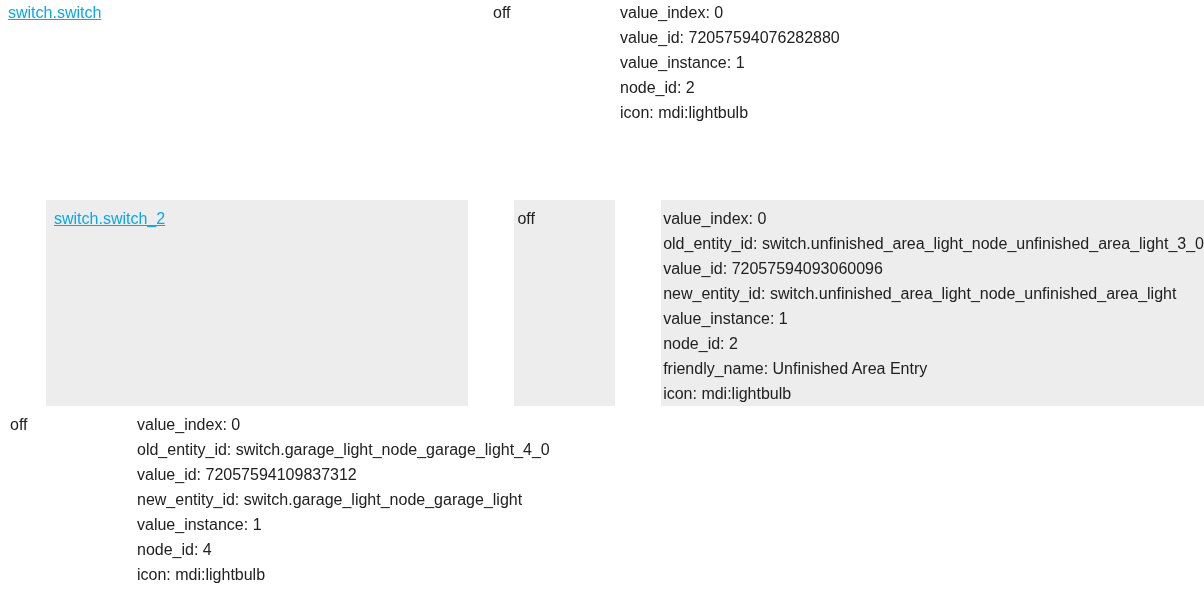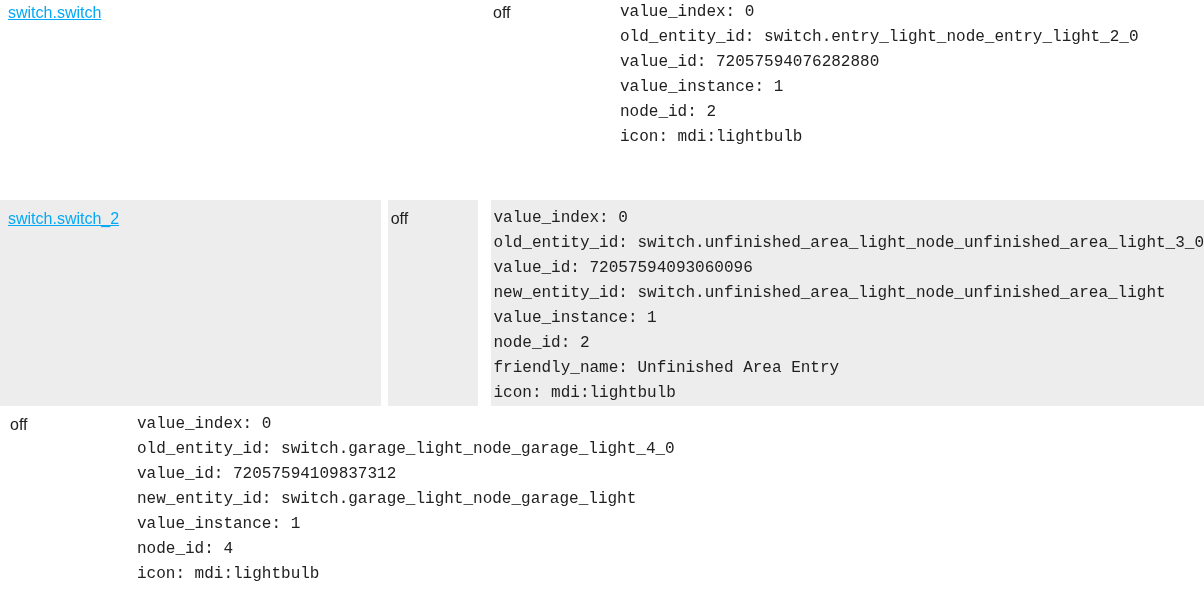--- a/index.html
+++ b/index.html
@@ -16,43 +16,42 @@
     margin-top: -6px;   
     width: 1204px;
   }
   .row { display: flex; align-items: stretch; }
   .cell {
     background: #ffffff;
     padding-top: 6px;
     line-height: 25px;
     min-height: 206px;
   }
-  .row.alt .cell { background: #ededed; }
+  .row.alt .cell { background: #ededed; margin-left: 46px; }
   .entity-cell { width: 483px; padding-left: 8px; }
   .state-cell  { width: 115px; margin-left: 7px;  padding-left: 3px; }
   .attr-cell   { flex: 1;      margin-left: 13px; padding-left: 2px; }
   .entity-link {
     color: #03a9f4;
     text-decoration: underline;
     cursor: pointer;
   }
-  .attr-line { white-space: nowrap; font-family: Liberation Mono, monospace; }
+  .attr-line { white-space: nowrap; }
 </style>
 </head>
 <body>
 
 <div class="states-table">
   <div class="row">
     <div class="cell entity-cell">
       <a class="entity-link" href="#">switch.switch</a>
     </div>
     <div class="cell state-cell">off</div>
     <div class="cell attr-cell">
         <div class="attr-line">value_index: 0</div>
-        <div class="attr-line">old_entity_id: switch.entry_light_node_entry_light_2_0</div>
         <div class="attr-line">value_id: 72057594076282880</div>
         <div class="attr-line">value_instance: 1</div>
         <div class="attr-line">node_id: 2</div>
         <div class="attr-line">icon: mdi:lightbulb</div>
       </div>
   </div>
 
   <div class="row alt">
     <div class="cell entity-cell">
       <a class="entity-link" href="#">switch.switch_2</a>

